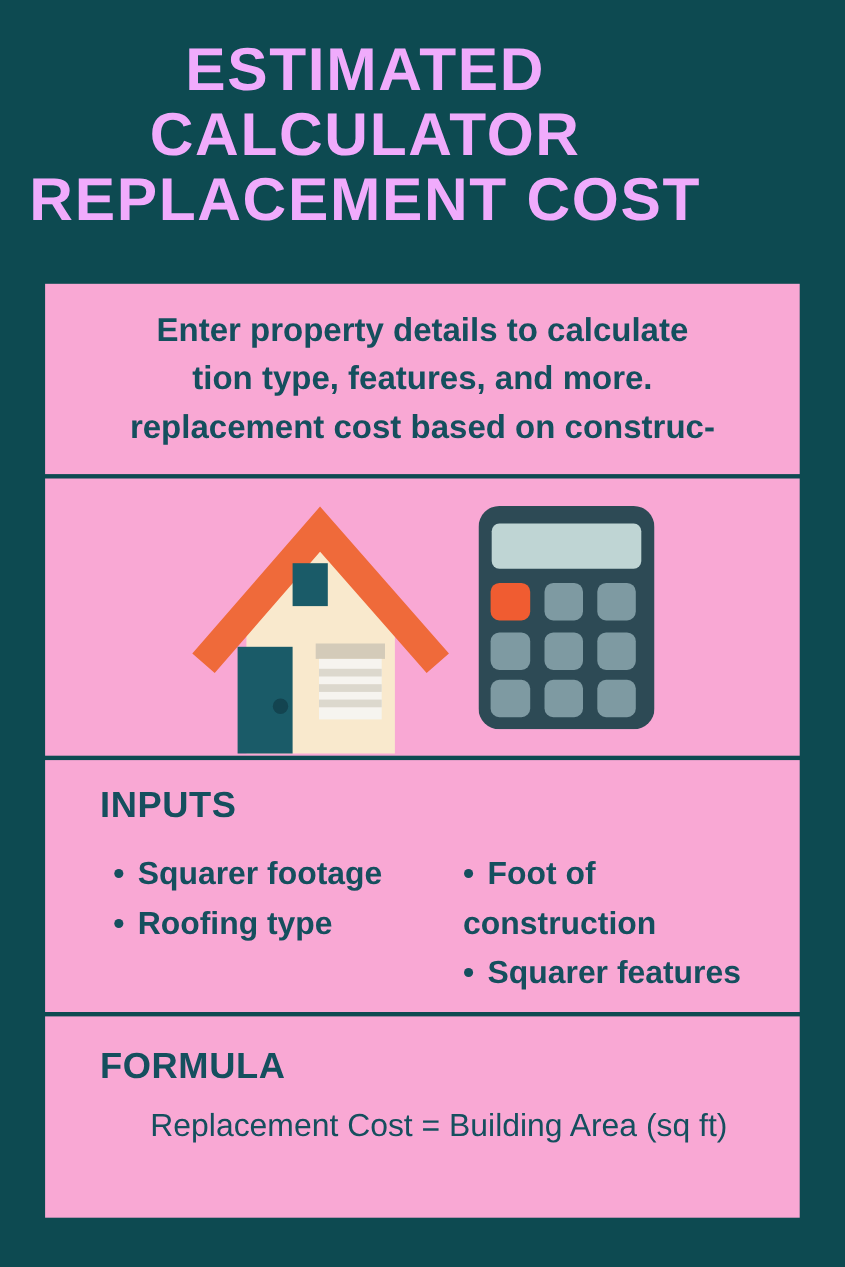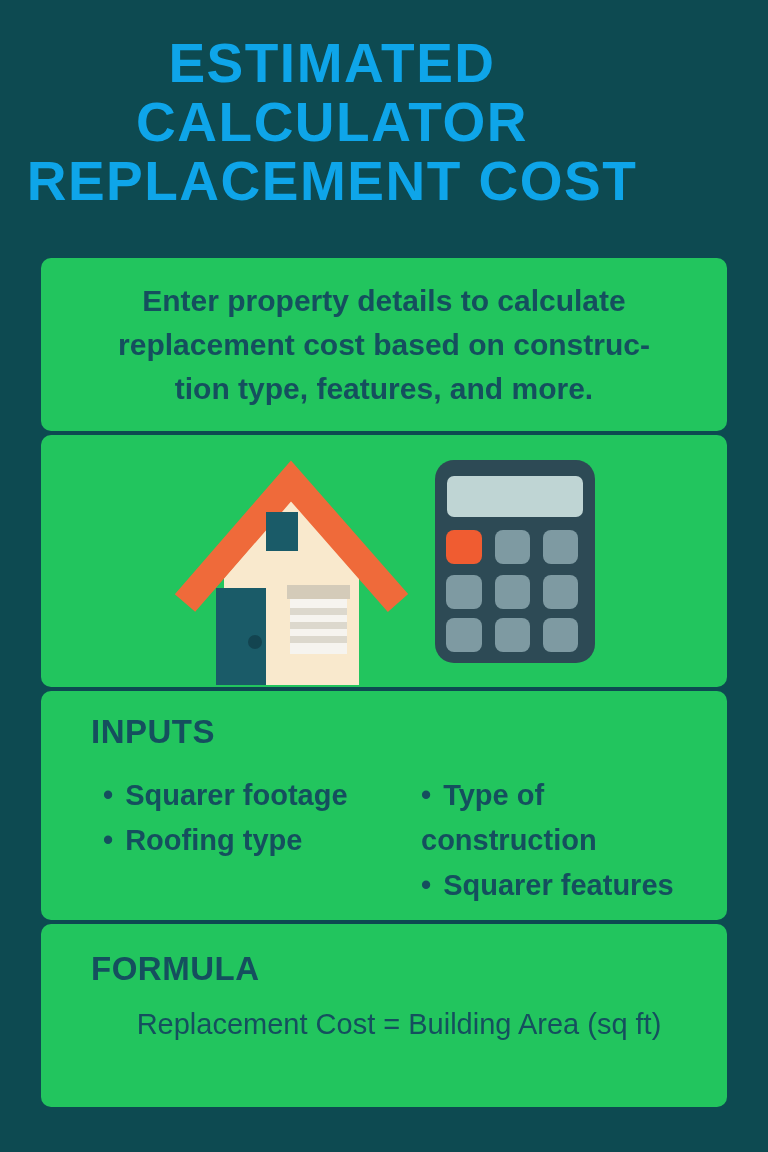--- a/index.html
+++ b/index.html
@@ -12,42 +12,41 @@
     overflow: hidden;
   }
 
   
   .title-block {
     position: absolute;
     top: 34px;
     left: 0;
     width: 664px;
     text-align: center;
-    color: #0ea5e9;
+    color: #f0abfc;
     font-weight: bold;
     font-size: 55px;
     line-height: 59px;
     letter-spacing: 1.5px;
   }
 
   
   .card {
     position: absolute;
     left: 41px;
     top: 258px;
     width: 686px;
     height: 799px;
     display: flex;
     flex-direction: column;
     gap: 4px;
   }
   .card section {
-    background: #22c55e;
+    background: #f9a8d4;
     box-sizing: border-box;
-    border-radius: 10px;
   }
 
   
   .sec-intro {
     flex: 0 0 173px;
     display: flex;
     align-items: center;
     justify-content: center;
   }
   .intro-text {
@@ -118,22 +117,22 @@
   <div>ESTIMATED</div>
   <div>CALCULATOR</div>
   <div>REPLACEMENT COST</div>
 </header>
 
 <div class="card">
 
   <section class="sec-intro">
     <div class="intro-text">
       <div>Enter property details to calculate</div>
+      <div>tion type, features, and more.</div>
       <div>replacement cost based on construc-</div>
-      <div>tion type, features, and more.</div>
     </div>
   </section>
 
   <section class="sec-illustration">
     <svg class="house-svg" viewBox="0 0 235 237" xmlns="http://www.w3.org/2000/svg">
 
       <polygon points="50,235 50,128 117,50 185,128 185,235" fill="#f9e9cd"></polygon>
 
       <polyline points="11,153 117,31 224,153" fill="none" stroke="#ef6a3a" stroke-width="27" stroke-linejoin="miter" stroke-linecap="butt"></polyline>
 
@@ -173,21 +172,21 @@
       <ul class="input-list left">
         <li>
           <span class="bullet">•</span><span>Squarer footage</span>
         </li>
         <li>
           <span class="bullet">•</span><span>Roofing type</span>
         </li>
       </ul>
       <ul class="input-list right">
         <li>
-          <span class="bullet">•</span><span>Type of construction</span>
+          <span class="bullet">•</span><span>Foot of construction</span>
         </li>
         <li>
           <span class="bullet">•</span><span>Squarer features</span>
         </li>
       </ul>
     </div>
   </section>
 
   <section class="sec-formula">
     <h2 class="sec-heading">FORMULA</h2>

